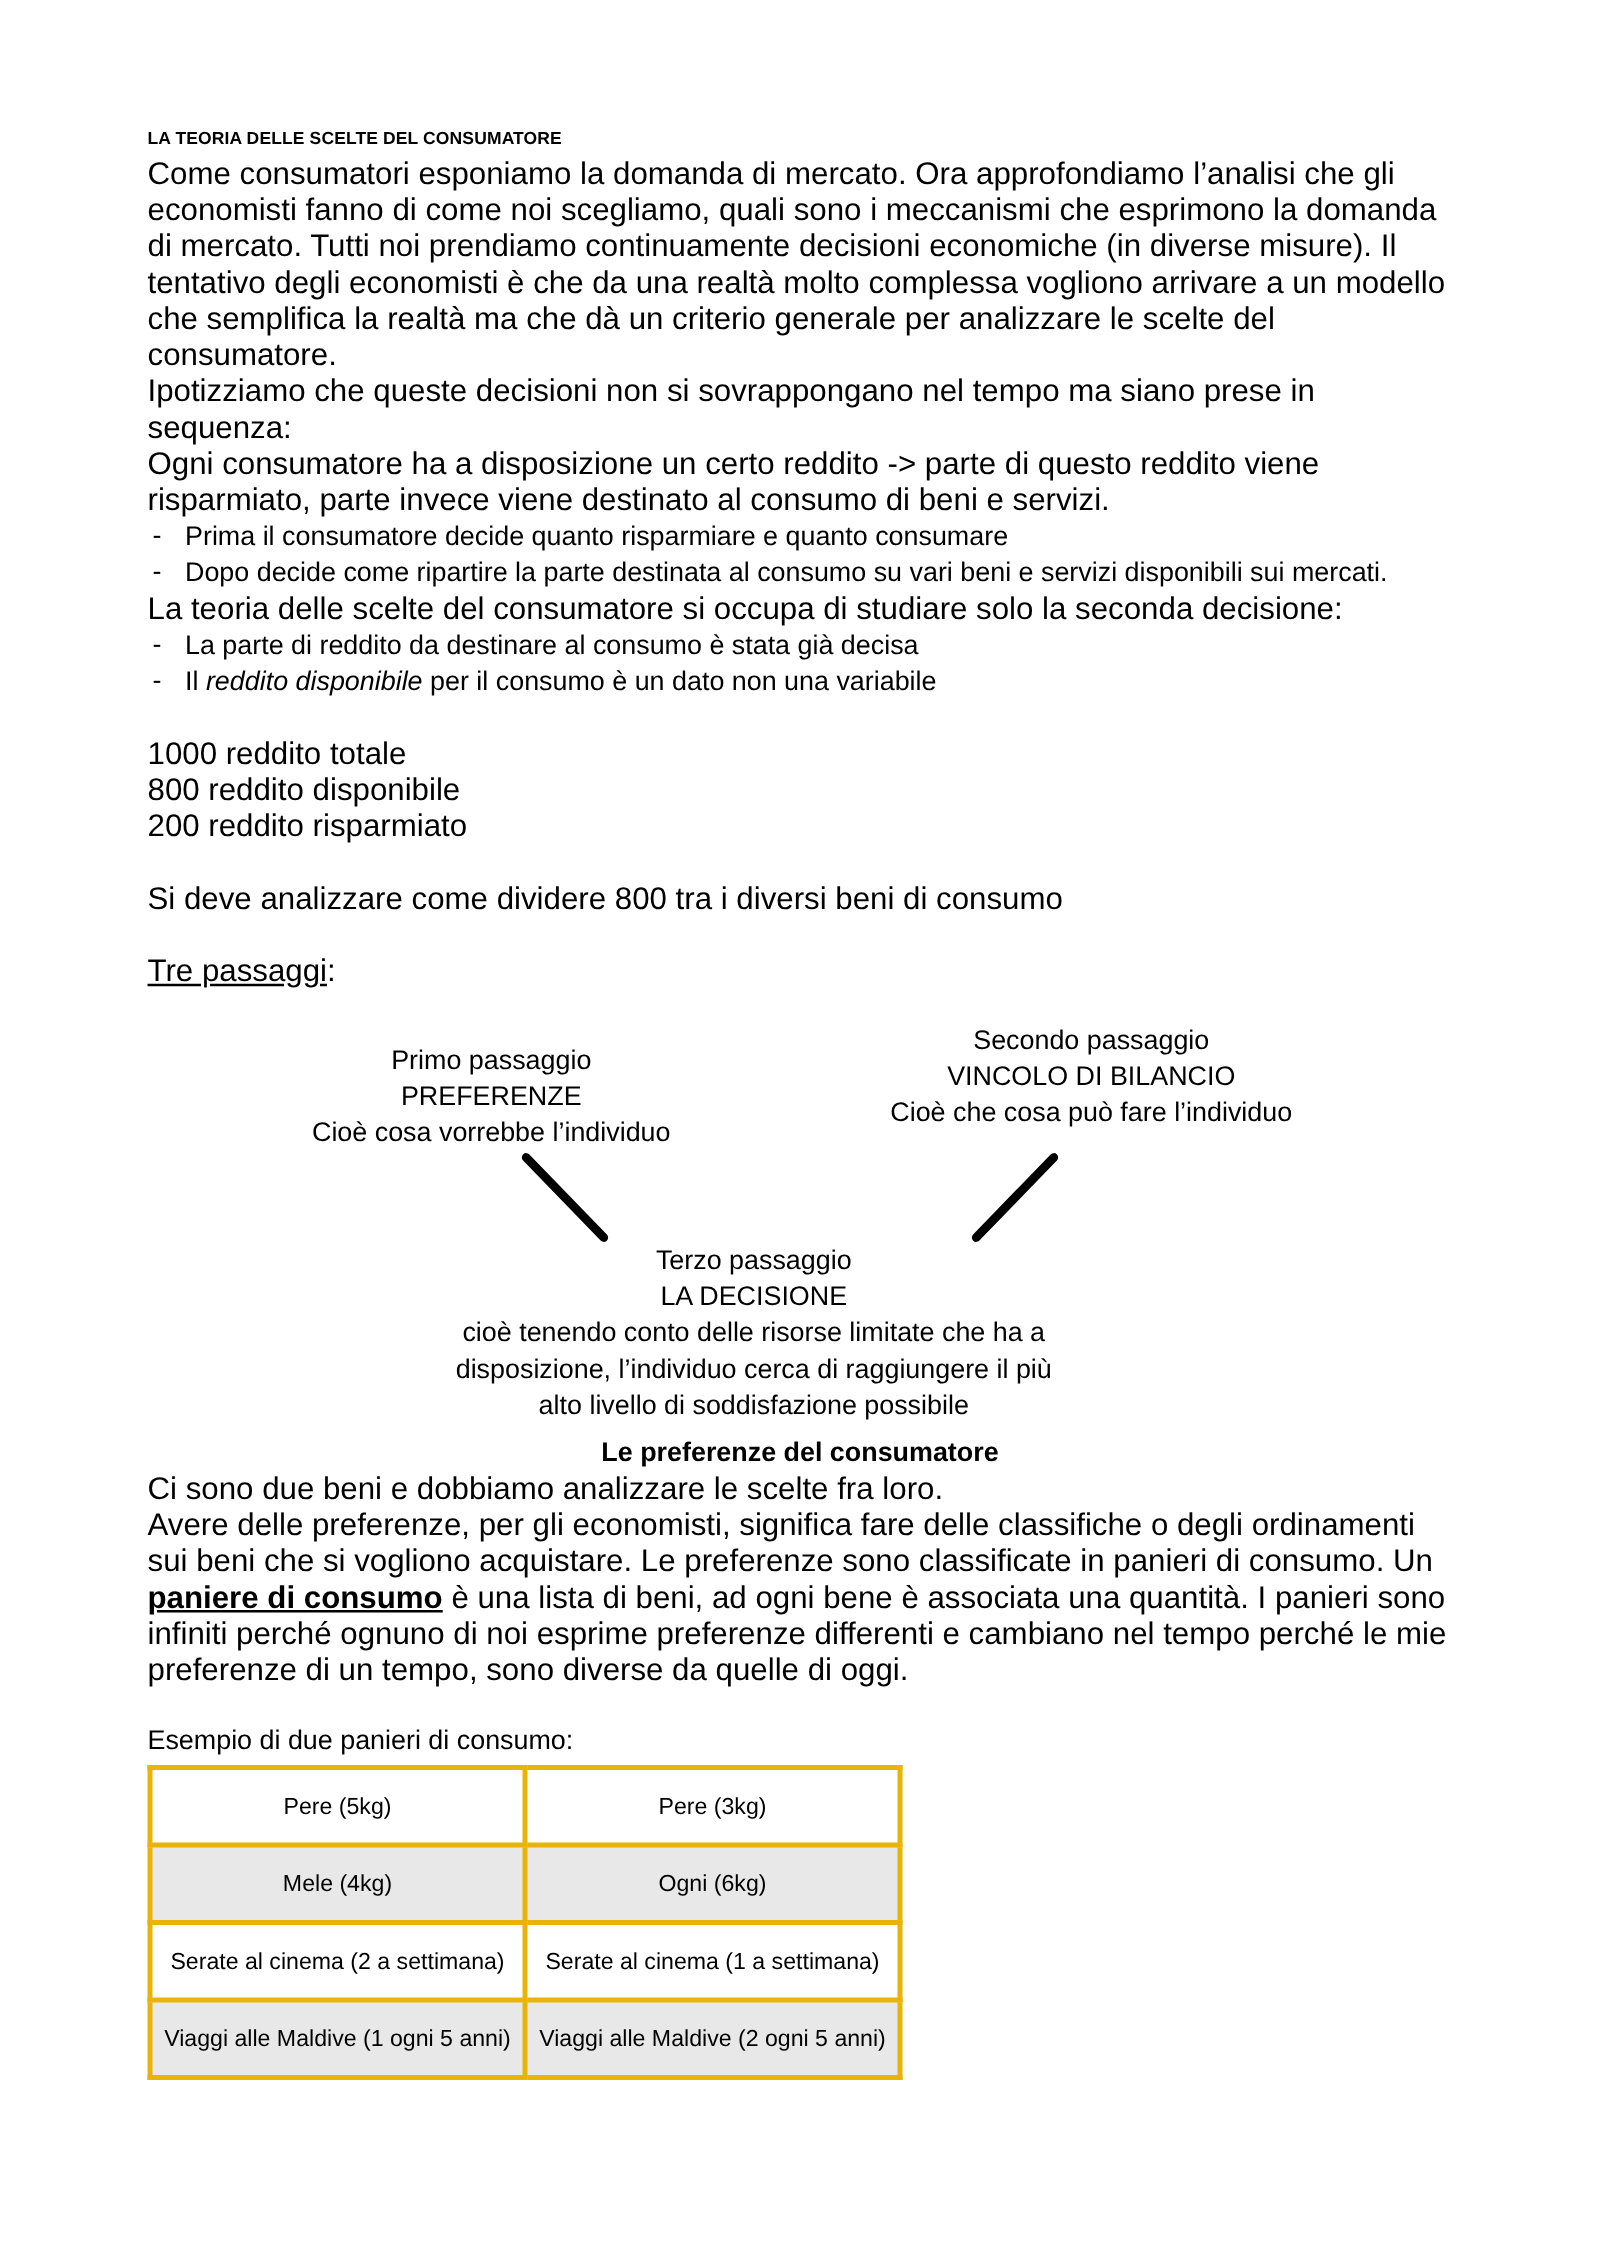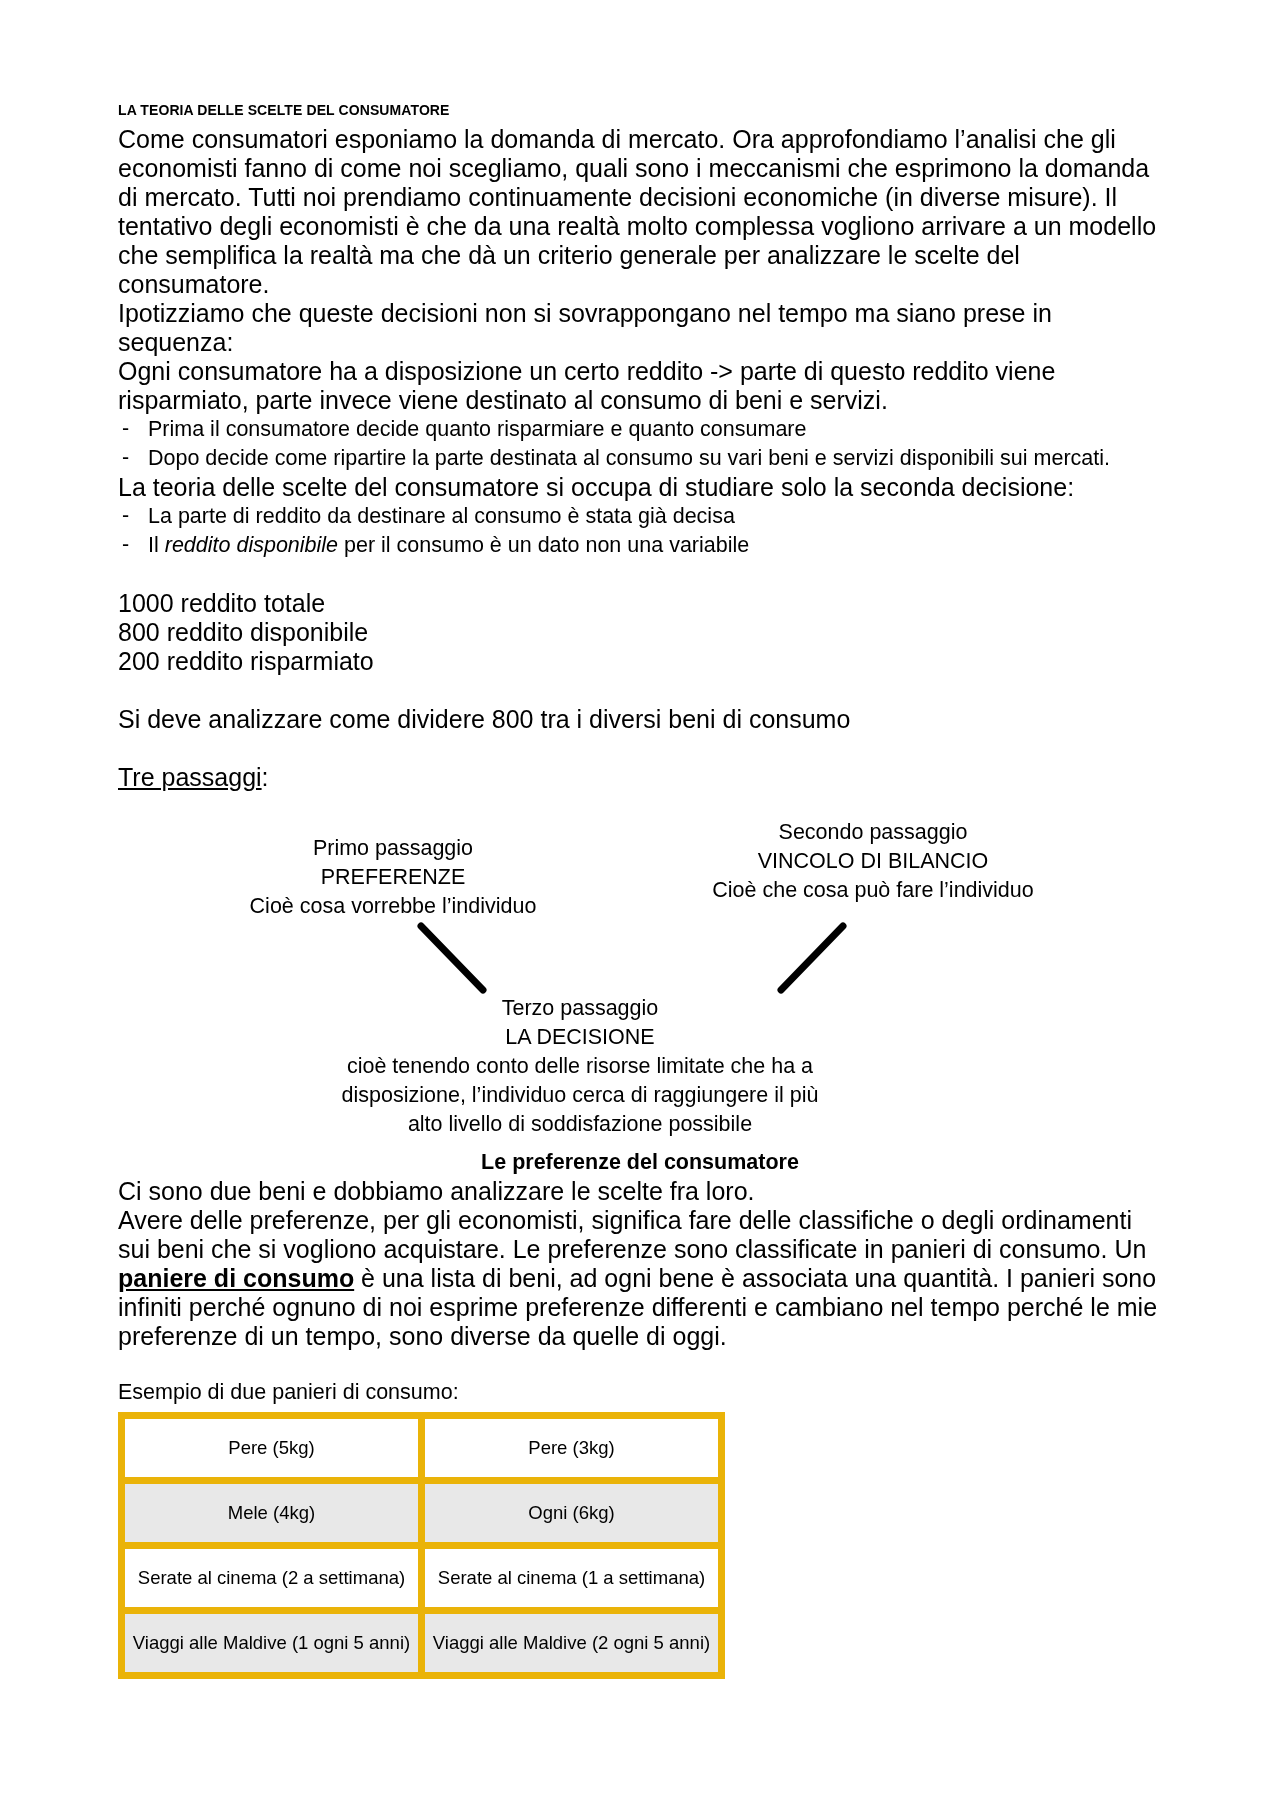--- a/index.html
+++ b/index.html
@@ -69,21 +69,21 @@
     position: absolute;
     text-align: center;
     font-size: 21.5px;
     line-height: 29px;
   }
   .step-box .step-label { font-weight: normal; }
   .step-box .step-name { font-weight: normal; }
   .step-box .step-desc { font-weight: normal; }
   #box-primo { left: 100px; top: 16px; width: 350px; }
   #box-secondo { left: 560px; top: 0px; width: 390px; }
-  #box-terzo { left: 207px; top: 176px; width: 510px; }
+  #box-terzo { left: 230px; top: 176px; width: 510px; }
   .diagram svg {
     position: absolute;
     left: 0; top: 0;
     width: 1044px;
     height: 330px;
     pointer-events: none;
   }
 
   
   .section-head {
@@ -99,21 +99,21 @@
     line-height: 29px;
     margin-top: 27px;
   }
   table.baskets {
     border-collapse: collapse;
     margin-top: 5px;
     table-layout: fixed;
     width: 600px;
   }
   table.baskets td {
-    border: 7px solid #eab308;
+    border: 4px solid #eab308;
     font-size: 18.5px;
     line-height: 24px;
     text-align: center;
     padding: 17px 6px;
     width: 300px;
     height: 54px;
   }
   table.baskets tr.shaded td {
     background: #e8e8e8;
   }

